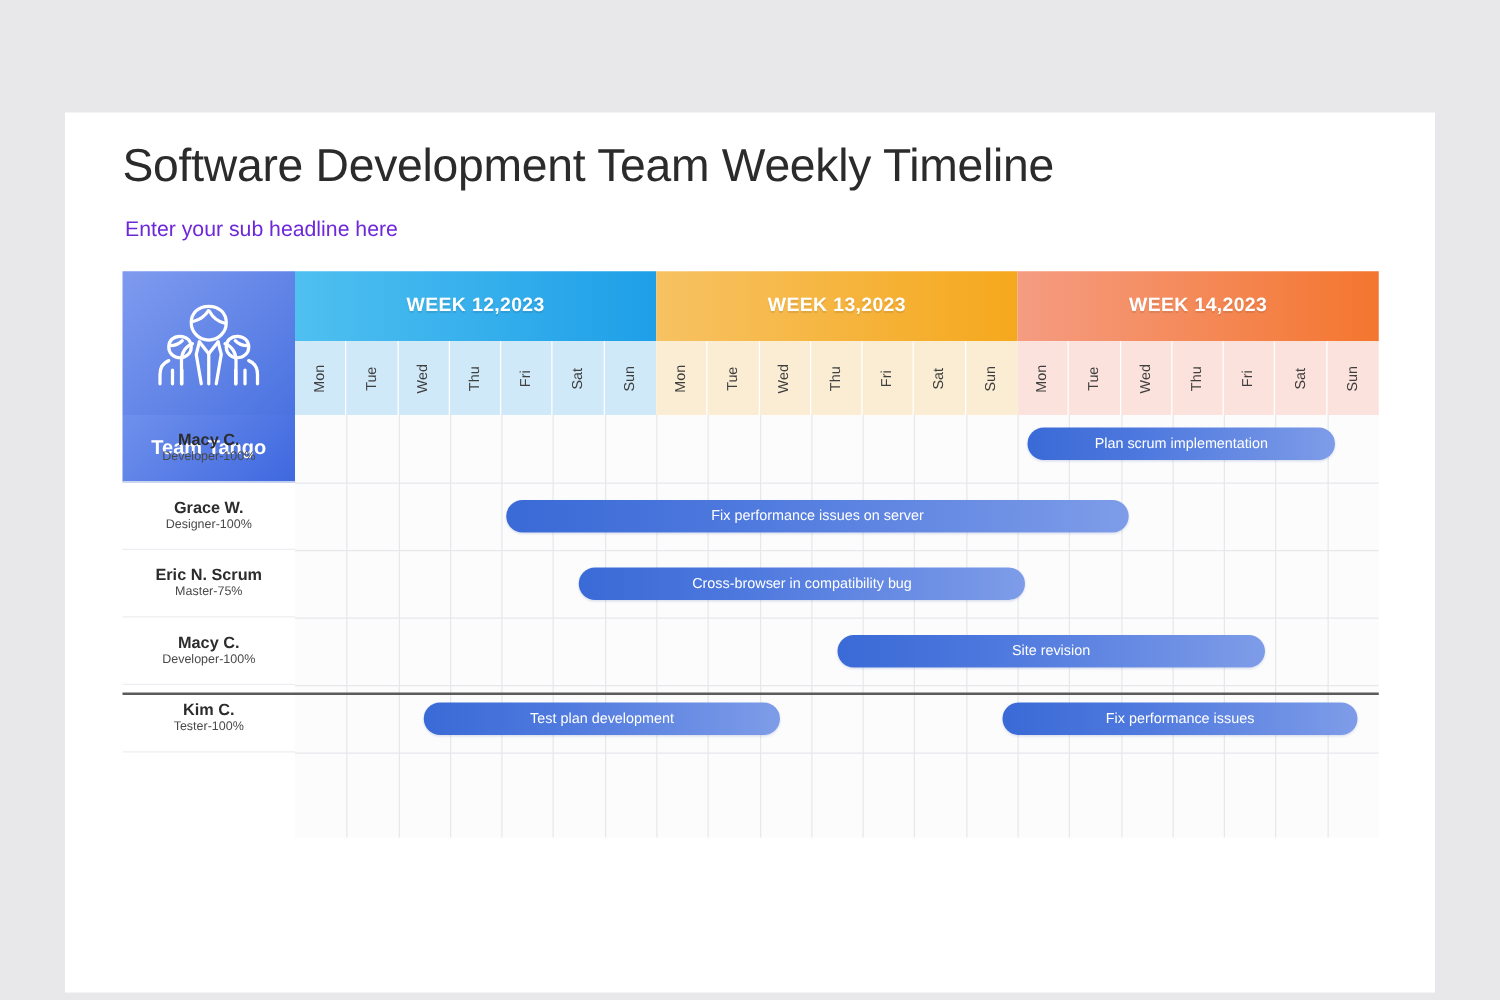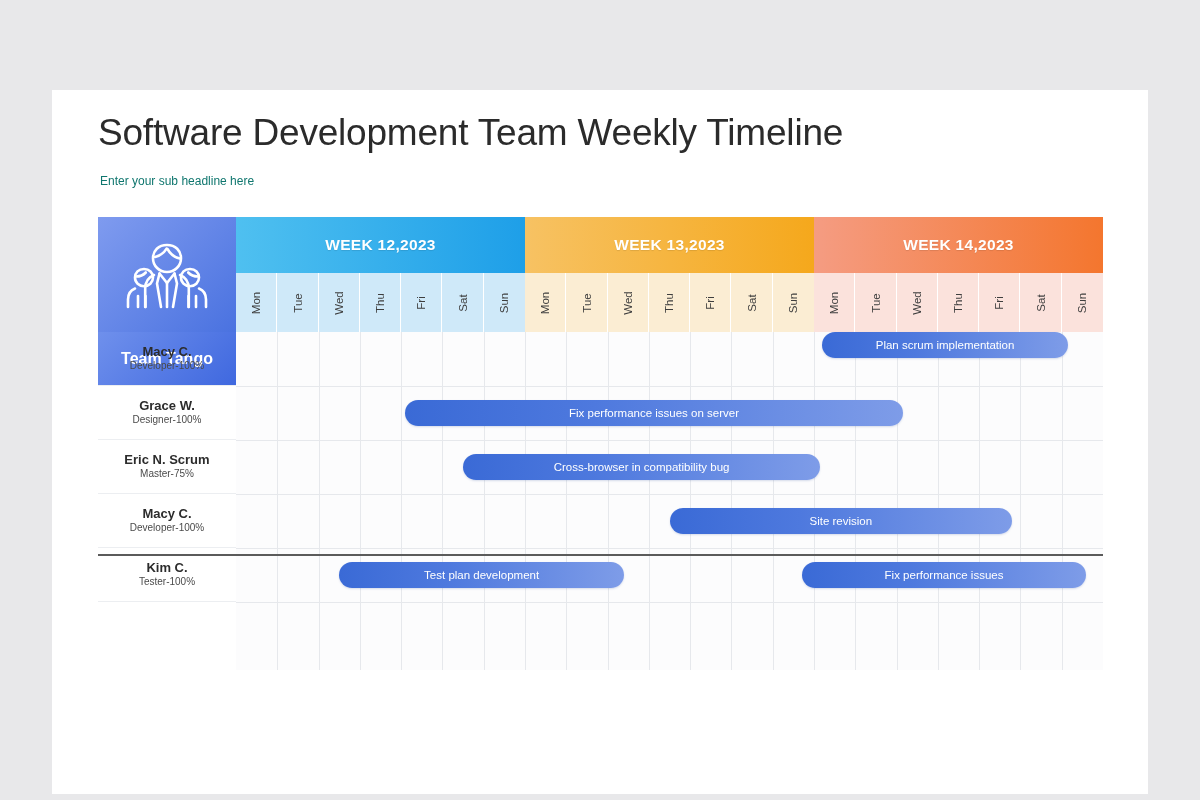--- a/index.html
+++ b/index.html
@@ -30,22 +30,22 @@
     font-size: 37px;
     font-weight: 400;
     color: #2b2b2b;
     letter-spacing: -0.2px;
     white-space: nowrap;
   }
   #subtitle {
     position: absolute;
     left: 48px;
     top: 84px;
-    font-size: 12px;
-    color: #0f766e;
+    font-size: 17px;
+    color: #6d28d9;
     white-space: nowrap;
   }
 
   
   #timeline {
     position: absolute;
     left: 46px;
     top: 127px;
     width: 1005px;
     height: 453px;
@@ -347,21 +347,21 @@
         <div class="vline" style="left: 495.429px;"></div>
         <div class="vline" style="left: 536.714px;"></div>
         <div class="vline" style="left: 578px;"></div>
         <div class="vline" style="left: 619.286px;"></div>
         <div class="vline" style="left: 660.571px;"></div>
         <div class="vline" style="left: 701.857px;"></div>
         <div class="vline" style="left: 743.143px;"></div>
         <div class="vline" style="left: 784.429px;"></div>
         <div class="vline" style="left: 825.714px;"></div>
         <div class="hline" style="top: 54px;"></div>
-        <div class="bar" style="left: 586.257px; width: 245.65px; top: 0; text-align: right;">Plan scrum implementation</div>
+        <div class="bar" style="left: 586.257px; width: 245.65px; top: 10px; text-align: right;">Plan scrum implementation</div>
         <div class="hline" style="top: 108px;"></div>
         <div class="bar" style="left: 169.271px; width: 497.493px; top: 68px;">Fix performance issues on server</div>
         <div class="hline" style="top: 162px;"></div>
         <div class="bar" style="left: 227.071px; width: 357.121px; top: 122px;">Cross-browser in compatibility bug</div>
         <div class="hline" style="top: 216px;"></div>
         <div class="bar" style="left: 433.5px; width: 342.671px; top: 176px;">Site revision</div>
         <div class="hline" style="top: 270px;"></div>
         <div class="bar" style="left: 103.214px; width: 284.871px; top: 230px;">Test plan development</div>
         <div class="bar" style="left: 565.614px; width: 284.871px; top: 230px;">Fix performance issues</div>
       </div>

